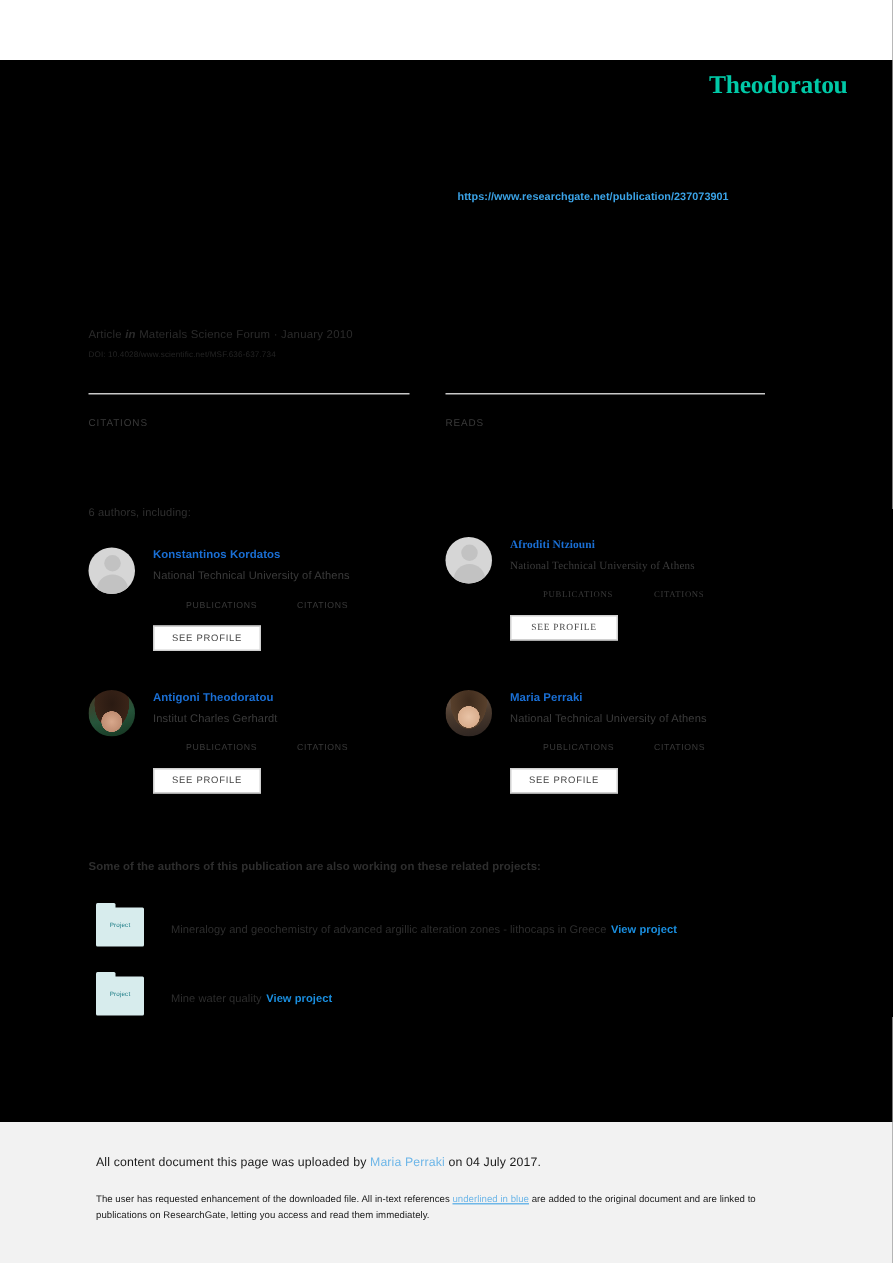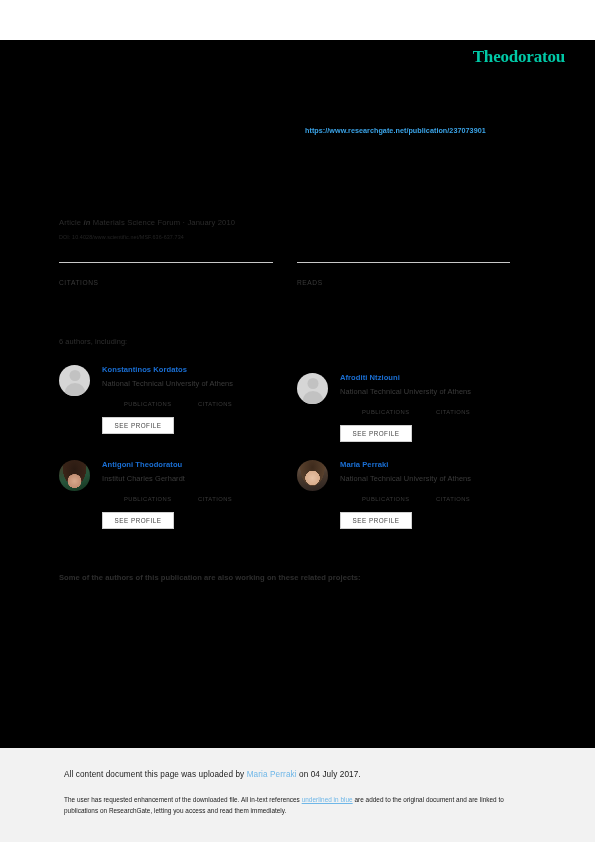--- a/index.html
+++ b/index.html
@@ -143,21 +143,21 @@
     color: #2f2f2f;
     letter-spacing: 0.1px;
   }
 
   .author-card {
     position: absolute;
     width: 240px;
     height: 92px;
   }
   .author-card.c0 { left: 59px;  top: 361px; }
-  .author-card.c1 { left: 297px; top: 369px; }
+  .author-card.c1 { left: 297px; top: 354px; font-family: Liberation Serif, serif; }
   .author-card.c2 { left: 59px;  top: 456px; }
   .author-card.c3 { left: 297px; top: 456px; }
 
   .avatar {
     position: absolute;
     left: 0; top: 4px;
     width: 31px; height: 31px;
     border-radius: 50%;
     overflow: hidden;
     background: #d6d6d6;
@@ -446,21 +446,37 @@
       <div class="author-stat cits">
         <div class="num"></div>
         <div class="lbl">CITATIONS</div>
       </div>
     </div>
     <div class="see-profile-btn">SEE PROFILE</div>
   </div>
 
   <div class="projects-heading">Some of the authors of this publication are also working on these related projects:</div>
 
-
+  <div class="project-row p0">
+    <div class="project-thumb">
+      <div class="project-thumb-label">Project</div>
+    </div>
+    <div class="project-title">
+      <span>Mineralogy and geochemistry of advanced argillic alteration zones - lithocaps in Greece</span><span class="project-link" style="color: rgb(26, 143, 224);">View project</span>
+    </div>
+  </div>
+
+  <div class="project-row p1">
+    <div class="project-thumb">
+      <div class="project-thumb-label">Project</div>
+    </div>
+    <div class="project-title">
+      <span>Mine water quality</span><span class="project-link" style="color: rgb(26, 143, 224);">View project</span>
+    </div>
+  </div>
 
   <div class="footer-main">
     <span>All content document this page was uploaded by</span>
     <span class="footer-link" style="color: rgb(111, 183, 232);">Maria Perraki</span>
     <span>on 04 July 2017.</span>
   </div>
 
   <div class="footer-note">
     <span>The user has requested enhancement of the downloaded file. All in-text references</span>
     <span class="blue-ref" style="color: rgb(111, 183, 232);">underlined in blue</span>

